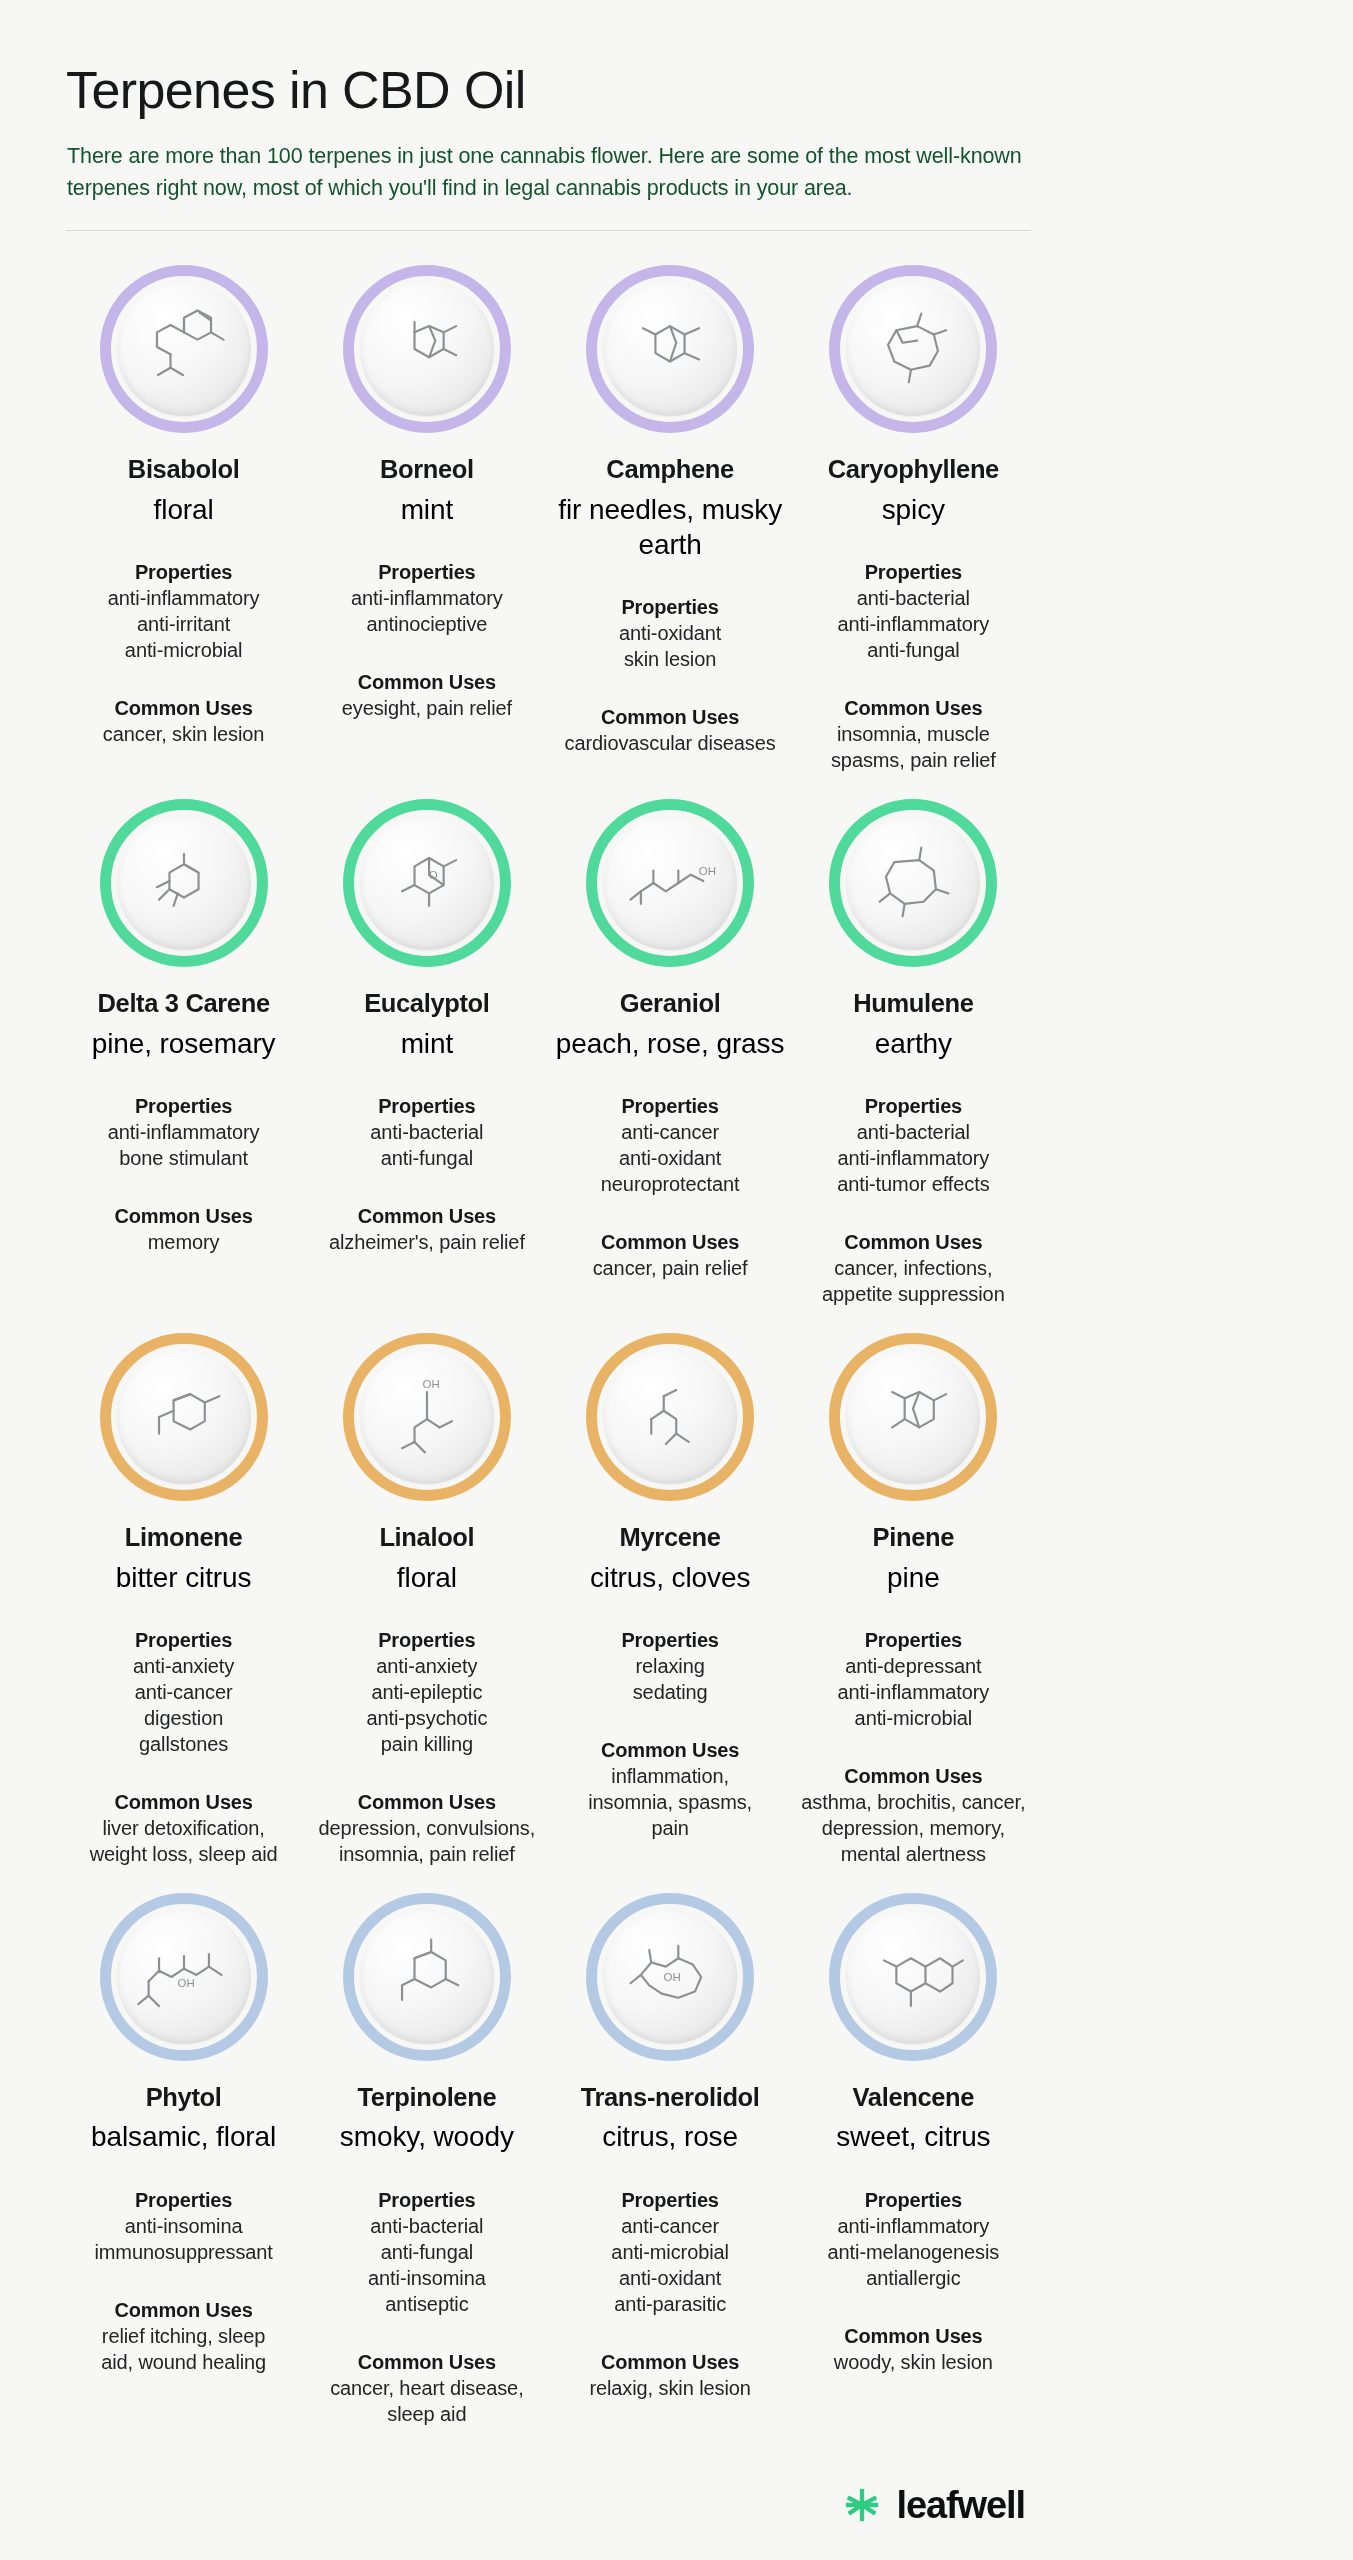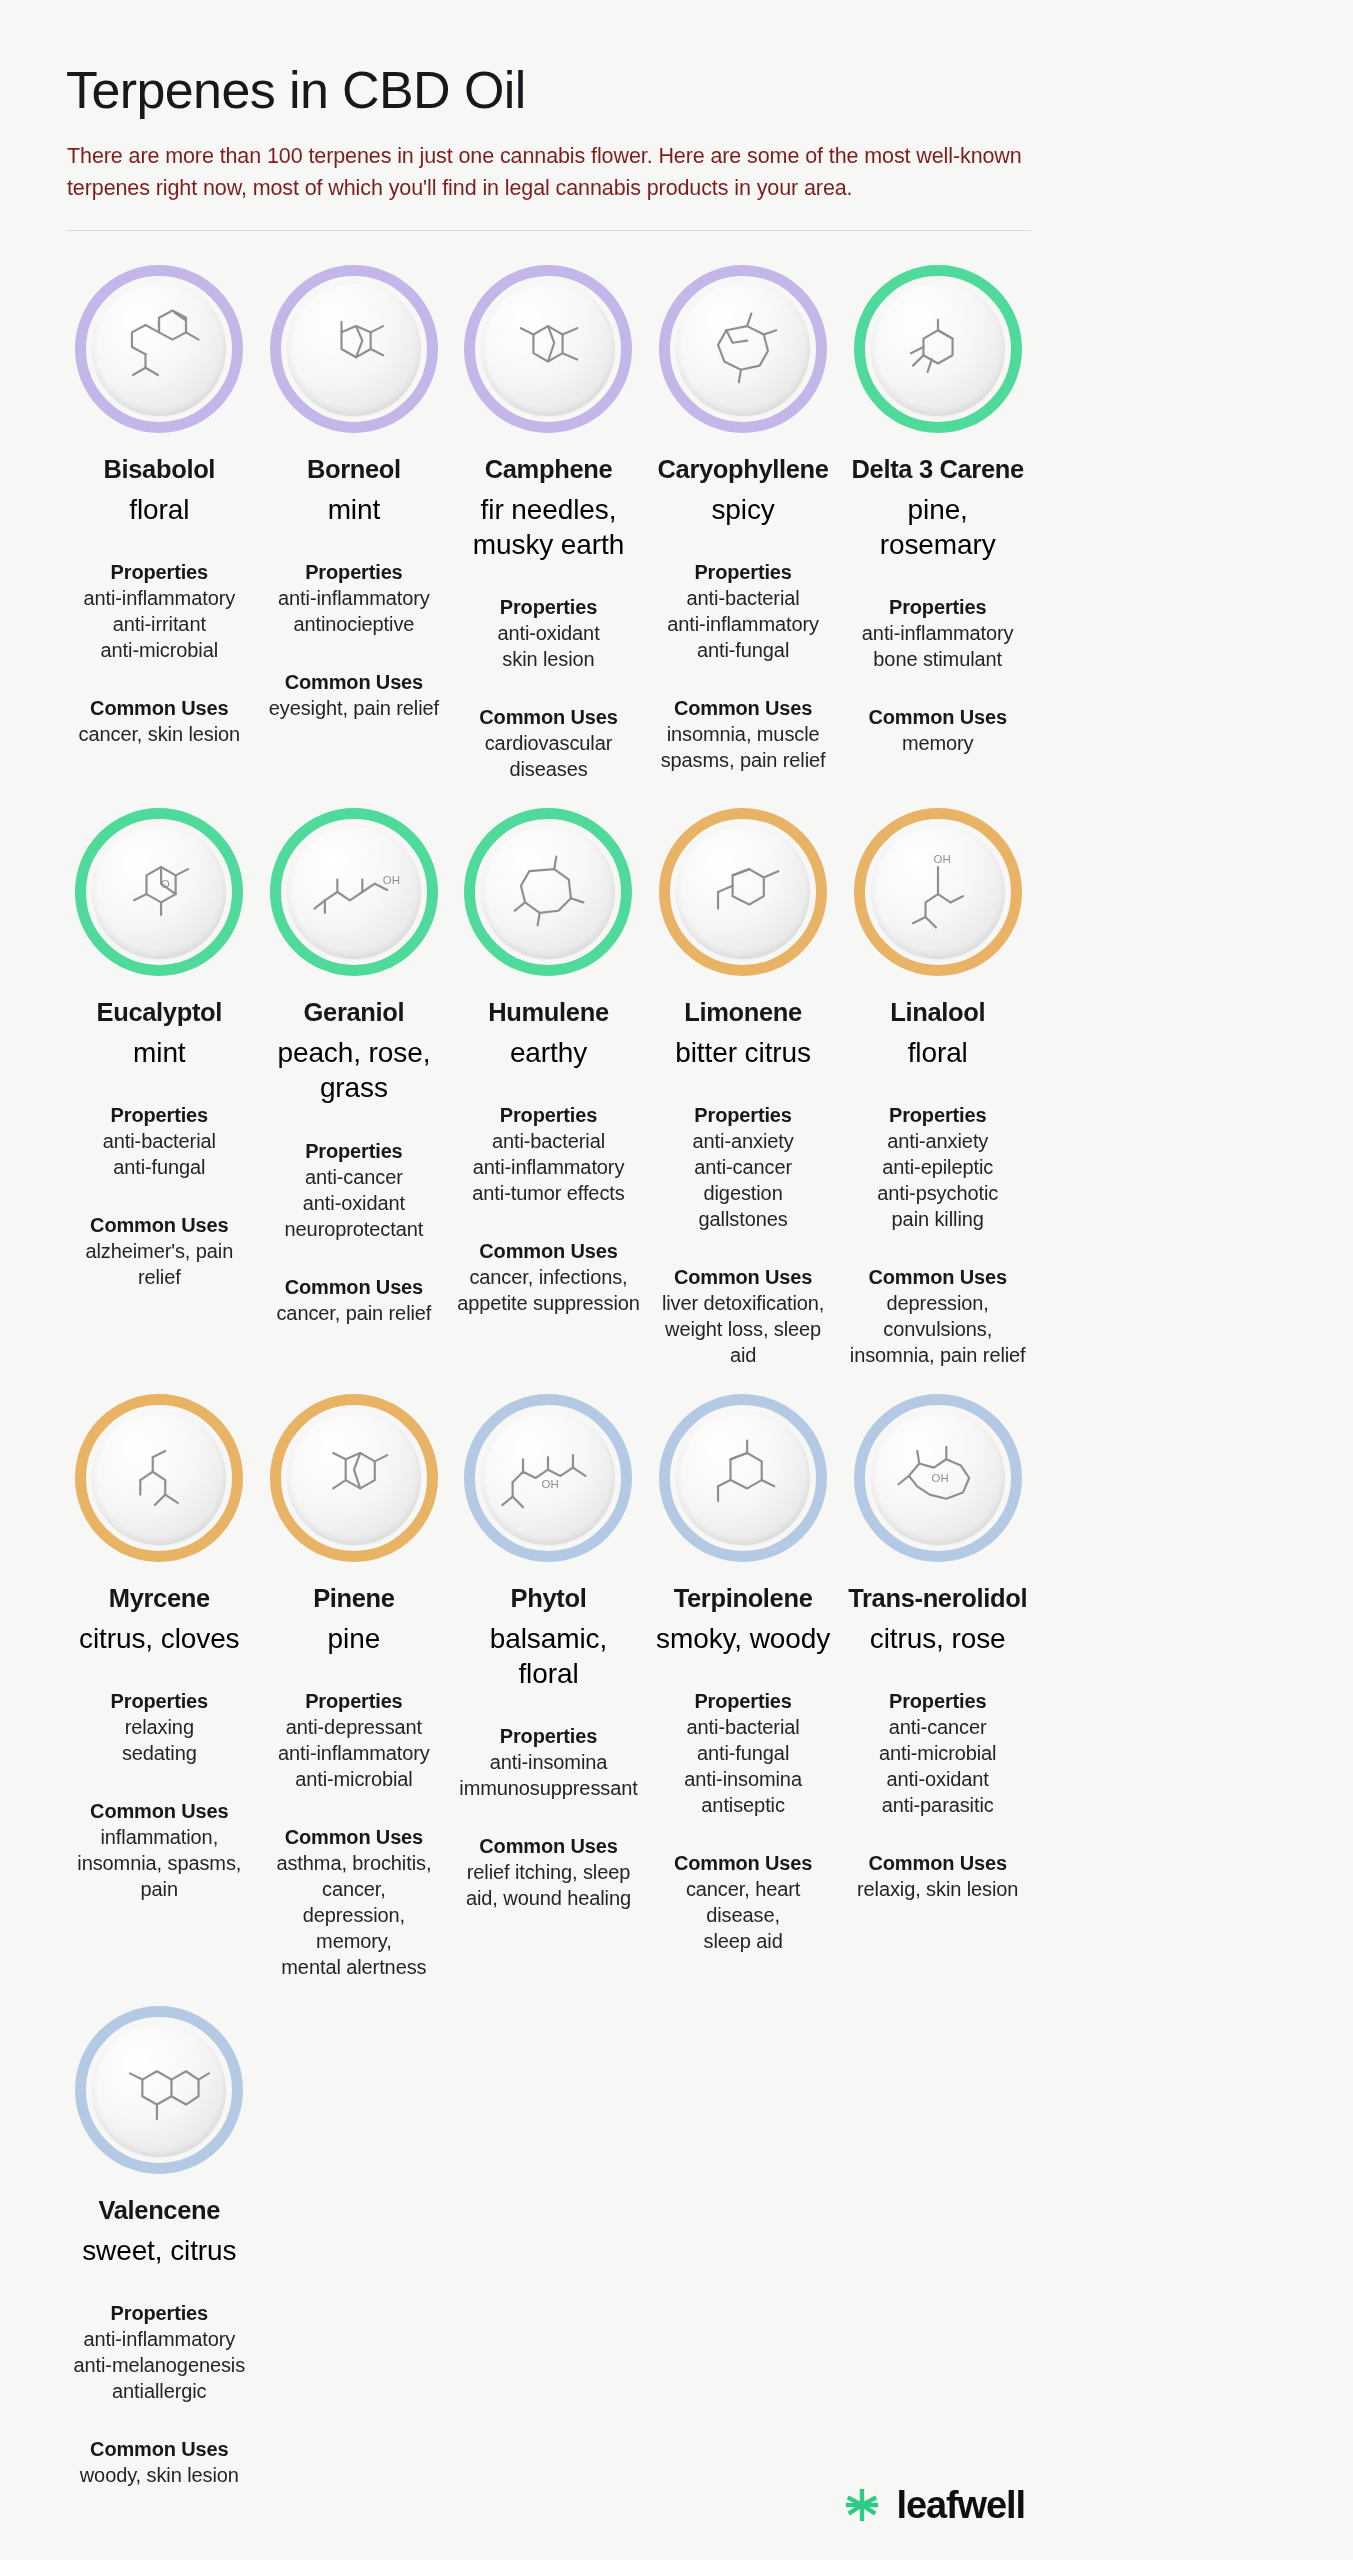--- a/index.html
+++ b/index.html
@@ -13,28 +13,28 @@
   }
   .page{width:1097px;height:2560px;padding:52px 62px 0 62px;position:relative;}
 
   
   .title{
     font-size:52px;font-weight:400;letter-spacing:-0.6px;
     color:#17181a;line-height:1.1;margin:10px 0 0 4px;
   }
   .subtitle{
     margin:22px 0 0 5px;
-    font-size:21.5px;line-height:1.47;color:#7f1d1d;
+    font-size:21.5px;line-height:1.47;color:#14532d;
     font-weight:400;max-width:1140px;letter-spacing:-0.1px;
   }
   .rule{height:1px;background:#d8d8d6;margin:26px 4px 0 4px;}
 
   
   .grid{
-    display:grid;grid-template-columns:repeat(5,1fr);
+    display:grid;grid-template-columns:repeat(4,1fr);
     column-gap:0;row-gap:0;margin-top:8px;
   }
   .card{padding:26px 6px 0 6px;display:flex;flex-direction:column;align-items:center;text-align:center;}
 
   
   .medal{
     width:168px;height:168px;border-radius:50%;
     display:flex;align-items:center;justify-content:center;
     position:relative;flex:none;
   }

